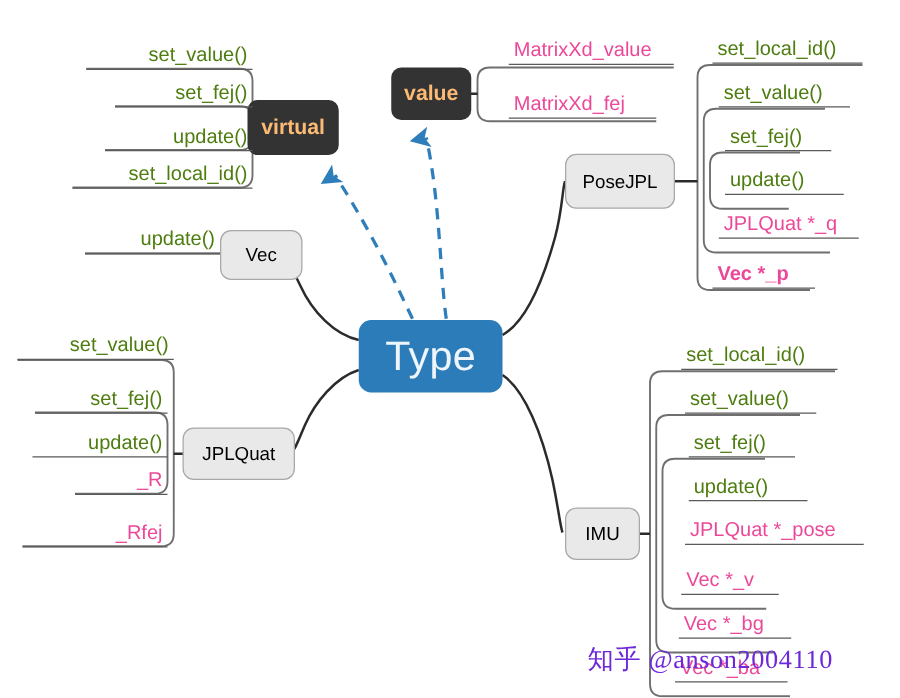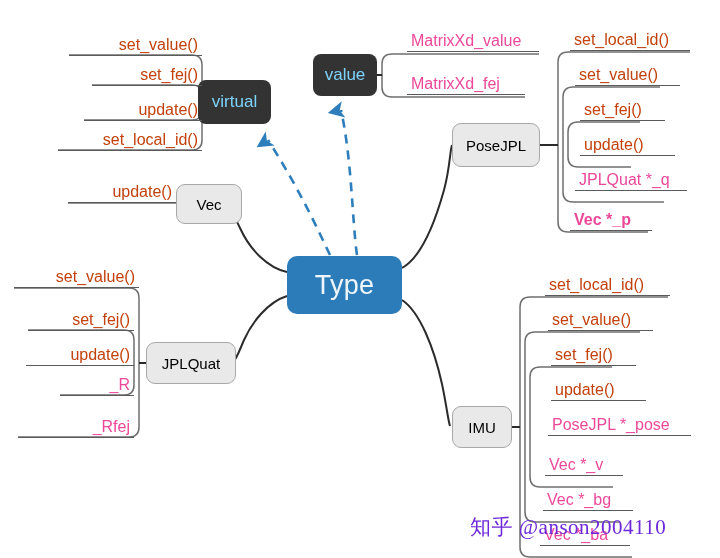--- a/index.html
+++ b/index.html
@@ -16,44 +16,44 @@
   .node{
     position:absolute;
     box-sizing:border-box;
     display:flex;align-items:center;justify-content:center;
     border-radius:9px;
     white-space:nowrap;
   }
   .node.root{
     background:#2b7cb8;
     color:#eef5fb;
-    font-size:27px;
+    font-size:33px;
     border-radius:10px;
     letter-spacing:.3px;
   }
   .node.dark{
     background:#333333;
-    color:#7dd3fc;
+    color:#fdba74;
     font-size:17px;
-    font-weight:normal;
+    font-weight:bold;
     border-radius:8px;
   }
   .node.grey{
     background:#e9e9e9;
     color:#000000;
     border:1.3px solid #a8a8a8;
     font-size:15px;
     border-radius:9px;
   }
 
   .leaf{
     position:absolute;
     box-sizing:border-box;
     font-size:16px;
-    color:#c2410c;
+    color:#4d7c0f;
     white-space:nowrap;
     border-bottom:1.4px solid #5a5a5a;
     padding:0 4px 2px 4px;
     line-height:19px;
     height:21px;
   }
   .leaf.red{color:#ec4899;}
   .leaf.ralign{text-align:right;}
   .leaf.lalign{text-align:left;}
 
@@ -162,20 +162,20 @@
   <div class="leaf lalign" style="left:575px;top:65px;width:105px;">set_value()</div>
   <div class="leaf lalign" style="left:580px;top:100px;width:85px;">set_fej()</div>
   <div class="leaf lalign" style="left:580px;top:135px;width:95px;">update()</div>
   <div class="leaf lalign red" style="left:575px;top:170px;width:112px;">JPLQuat *_q</div>
   <div class="leaf lalign red" style="left:570px;top:210px;width:82px;font-weight:bold;">Vec *_p</div>
 
   <div class="leaf lalign" style="left:545px;top:275px;width:125px;">set_local_id()</div>
   <div class="leaf lalign" style="left:548px;top:310px;width:105px;">set_value()</div>
   <div class="leaf lalign" style="left:551px;top:345px;width:85px;">set_fej()</div>
   <div class="leaf lalign" style="left:551px;top:380px;width:95px;">update()</div>
-  <div class="leaf lalign red" style="left:548px;top:415px;width:143px;">PoseJPL *_pose</div>
+  <div class="leaf lalign red" style="left:548px;top:415px;width:143px;">JPLQuat *_pose</div>
   <div class="leaf lalign red" style="left:543px;top:490px;width:90px;">Vec *_bg</div>
   <div class="leaf lalign red" style="left:545px;top:455px;width:78px;">Vec *_v</div>
   <div class="leaf lalign red" style="left:540px;top:525px;width:90px;">Vec *_ba</div>
 
   <div class="watermark">知乎 @anson2004110</div>
 
 </div>
 
 </body></html>

